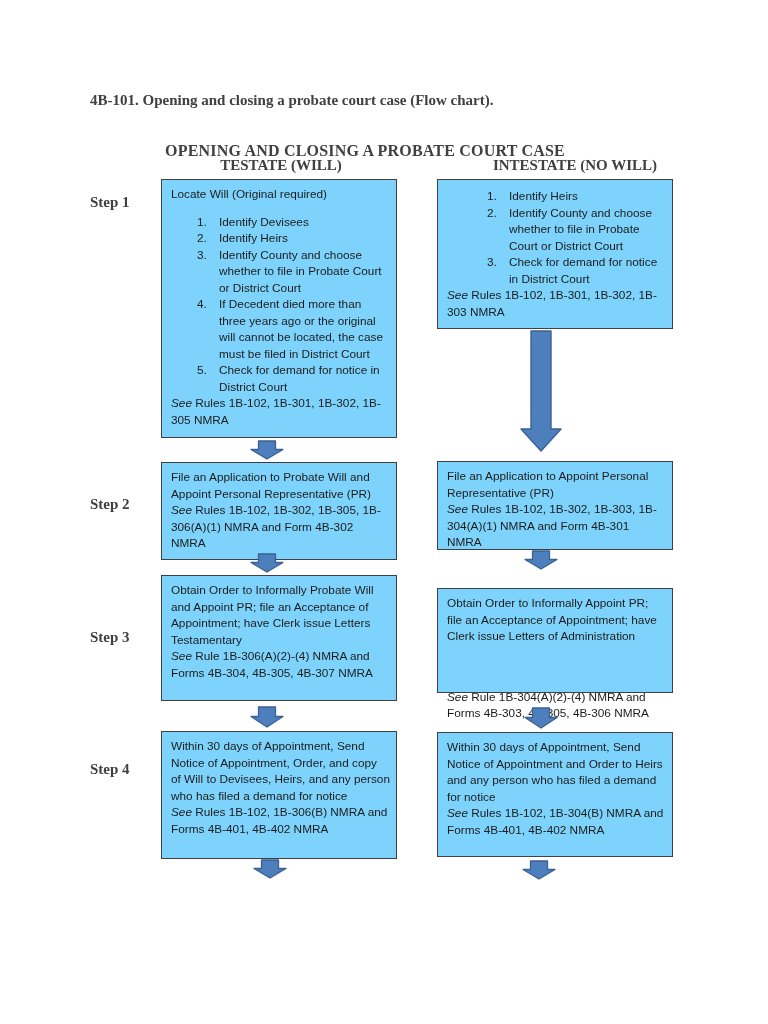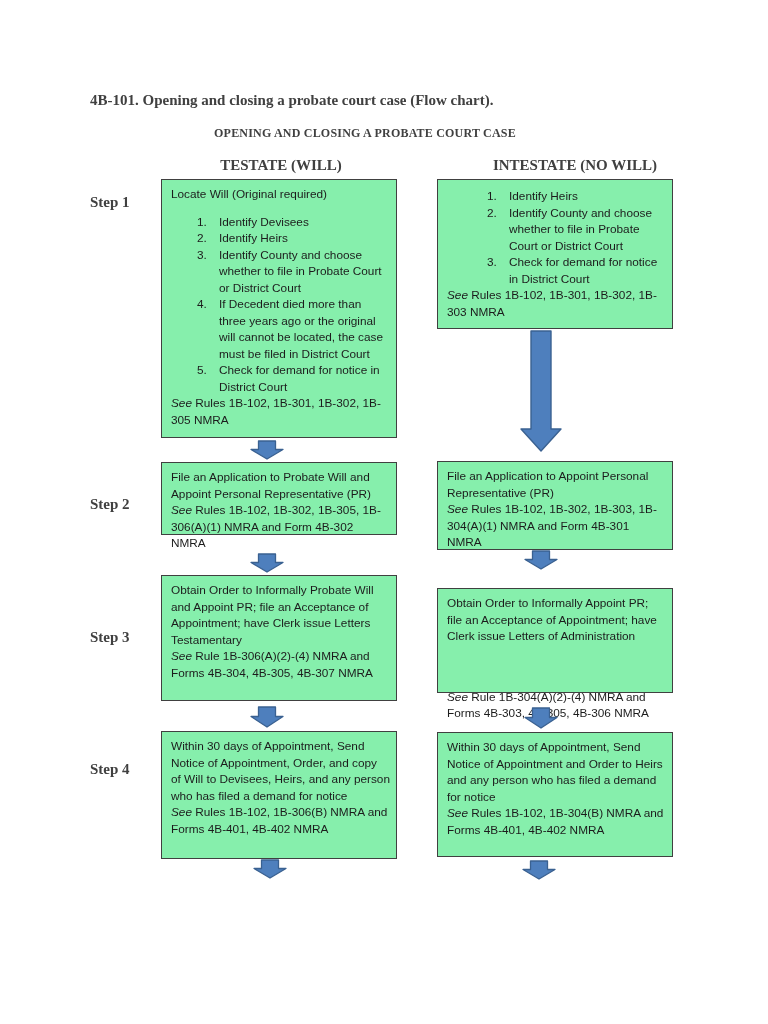--- a/index.html
+++ b/index.html
@@ -1,25 +1,25 @@
 <!DOCTYPE html>
 <html><head>
 <meta charset="utf-8">
 <style>
   html,body{margin:0;padding:0;background:#ffffff;}
   #page{position:relative;width:768px;height:1024px;background:#ffffff;overflow:hidden;
         font-family:"Liberation Sans",sans-serif;color:#1c1c1c;}
   .serif{font-family:"Liberation Serif",serif;font-weight:bold;color:#404040;}
   .statute{position:absolute;left:90px;top:92px;font-size:15px;}
-  .maintitle{position:absolute;left:90px;top:126px;width:550px;text-align:center;font-size:12px;letter-spacing:.2px;}
+  .maintitle{position:absolute;left:90px;top:142px;width:550px;text-align:center;font-size:16px;letter-spacing:.2px;}
   .colhead{position:absolute;top:157px;text-align:center;font-size:15px;}
   .colhead.testate{left:161px;width:240px;}
   .colhead.intestate{left:437px;width:276px;}
   .steplabel{position:absolute;left:90px;width:60px;font-size:15px;}
-  .box{position:absolute;width:236px;box-sizing:border-box;border:1.5px solid #404040;background:#86efac;
+  .box{position:absolute;width:236px;box-sizing:border-box;border:1.5px solid #404040;background:#7dd3fc;
        font-size:11.8px;line-height:16.5px;padding:6px 6px 0 9px;}
   .box p{margin:0;}
   .list{margin-top:11px;}
   .indent-sm .list{margin-left:26px;}
   .indent-lg .list{margin-left:40px;}
   .li{display:flex;}
   .num{flex:0 0 22px;}
   .itxt{flex:1;}
   .cite{margin-top:13px;}
   .cite .see{font-style:italic;}
@@ -81,21 +81,21 @@
           <span class="itxt">Identify County and choose whether to file in Probate Court or District Court</span>
         </div>
       <div class="li">
           <span class="num">3.</span>
           <span class="itxt">Check for demand for notice in District Court</span>
         </div>
     </div>
     <p class="cite"><i class="see">See</i><span> Rules 1B-102, 1B-301, 1B-302, 1B-303 NMRA</span></p>
   </div>
 
-  <div class="box" style="left:161px;top:462px;height:73px;">
+  <div class="box" style="left:161px;top:462px;height:98px;">
     <p>File an Application to Probate Will and Appoint Personal Representative (PR)</p>
     <p class="cite"><i class="see">See</i><span> Rules 1B-102, 1B-302, 1B-305, 1B-306(A)(1) NMRA and Form 4B-302 NMRA</span></p>
   </div>
 
   <div class="box" style="left:437px;top:461px;height:89px;">
     <p>File an Application to Appoint Personal Representative (PR)</p>
     <p class="cite"><i class="see">See</i><span> Rules 1B-102, 1B-302, 1B-303, 1B-304(A)(1) NMRA and Form 4B-301 NMRA</span></p>
   </div>
 
   <div class="box" style="left:161px;top:575px;height:126px;">

